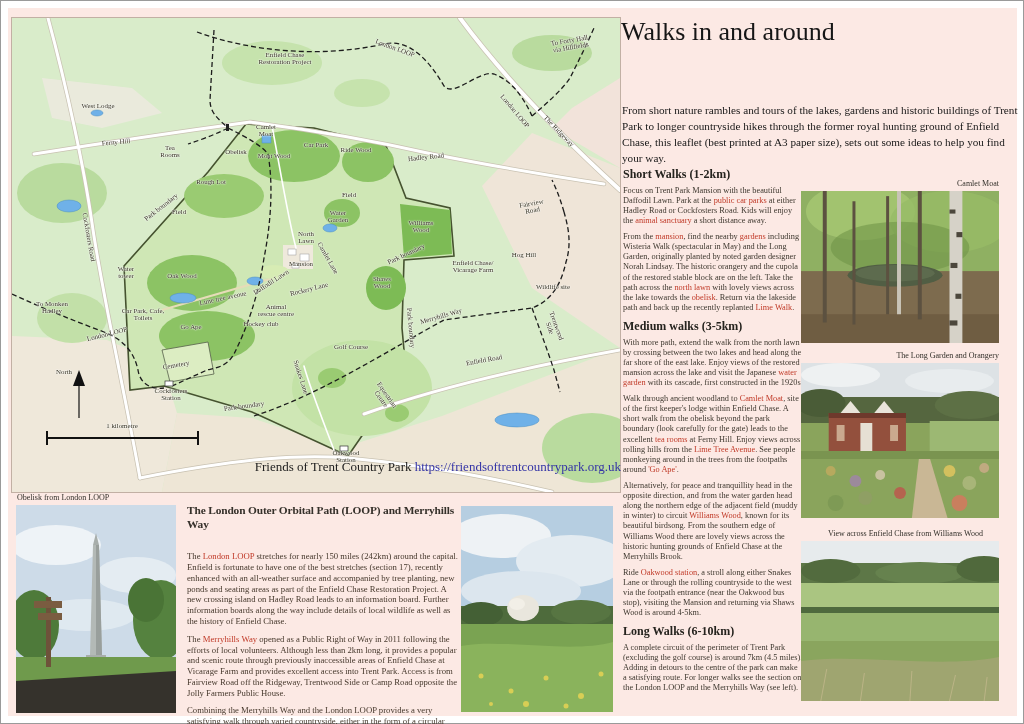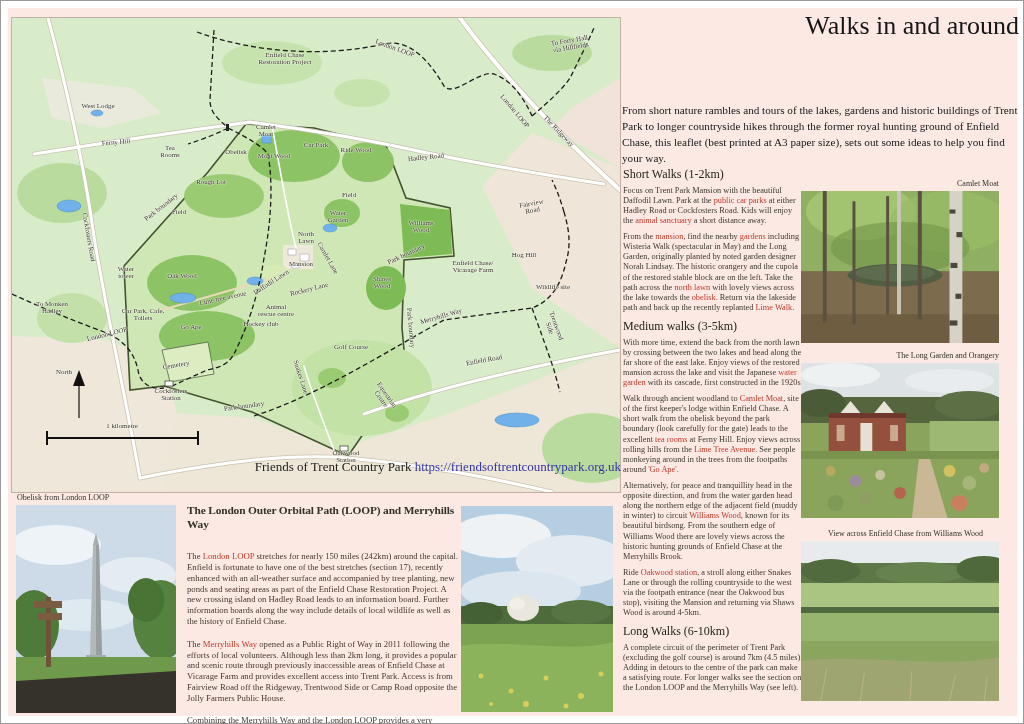--- a/index.html
+++ b/index.html
@@ -11,35 +11,35 @@
   
   .map-panel{position:absolute;left:10px;top:16px;width:608px;height:474px;background:#d9ecca;border:1px solid #c2b0a4;overflow:hidden}
   .map-panel svg{position:absolute;left:0;top:0;display:block}
   .map-labels{position:absolute;left:11px;top:17px;width:608px;height:474px;pointer-events:none;z-index:5}
   .maplabel{position:absolute;transform:translate(-50%,-50%);font-size:6.9px;line-height:1.08;color:#33301f;
             text-align:center;white-space:pre-line;text-shadow:0 0 2px #fff,0 0 2px #fff,0 0 1px #fff}
   .map-footer{position:absolute;left:200px;top:458px;width:420px;text-align:right;font-size:13px;color:#1d1d1d;z-index:6}
   .map-footer a{color:var(--blue);text-decoration:none}
 
   
-  .title{position:absolute;left:620px;top:12px;width:398px;text-align:right;color:#161616}
+  .title{position:absolute;left:620px;top:18px;width:398px;text-align:left;color:#161616}
   .t1{font-size:26px;line-height:1.02}
   .t2{font-size:31px;line-height:1.04;color:var(--green)}
   .t3{font-size:25px;line-height:1.05}
   .intro{position:absolute;left:621px;top:101px;width:396px;font-size:11.2px;line-height:1.44;color:#181818}
 
   
   .col{position:absolute;left:622px;top:163px;width:180px;font-size:8.3px;line-height:1.22;color:#3e382f}
   .col p{margin:0 0 6px}
-  .sec-h{font-size:12px;font-weight:normal;color:#25231e;margin:3px 0 4px}
+  .sec-h{font-size:12px;font-weight:bold;color:#25231e;margin:3px 0 4px}
   .red{color:var(--red)}
 
   
   .loopblock{position:absolute;left:186px;top:502px;width:273px;font-size:8.7px;line-height:1.24;color:#46392d}
-  .loopblock p{margin:12px 0 7px}
+  .loopblock p{margin:2px 0 7px}
   .loop-h{font-size:11.4px;font-weight:bold;color:#35302a;margin:0 0 20px;letter-spacing:-.15px}
 
   
   .photo{position:absolute;overflow:hidden;background:#ccc}
   .photo svg{display:block;width:100%;height:100%}
   .caption{position:absolute;font-size:8px;color:#33302a}
   .cap-r{text-align:right}
 </style>
 </head>
 <body>
@@ -239,21 +239,21 @@
   <div class="intro">From short nature rambles and tours of the lakes, gardens and historic buildings of Trent Park to longer countryside hikes through the former royal hunting ground of Enfield Chase, this leaflet (best printed at A3 paper size), sets out some ideas to help you find your way.</div>
 
   <div class="col">
     <div class="sec-h">Short Walks (1-2km)</div>
     <div>
         <p><span>Focus on Trent Park Mansion with the beautiful Daffodil Lawn. Park at the </span><span class="red">public car parks</span><span> at either Hadley Road or Cockfosters Road. Kids will enjoy the </span><span class="red">animal sanctuary</span><span> a short distance away.</span></p>
         <p><span>From the </span><span class="red">mansion</span><span>, find the nearby </span><span class="red">gardens</span><span> including Wisteria Walk (spectacular in May) and the Long Garden, originally planted by noted garden designer Norah Lindsay. The historic orangery and the cupola of the restored stable block are on the left. Take the path across the </span><span class="red">north lawn</span><span> with lovely views across the lake towards the </span><span class="red">obelisk</span><span>. Return via the lakeside path and back up the recently replanted </span><span class="red">Lime Walk</span><span>.</span></p>
       </div>
     <div class="sec-h">Medium walks (3-5km)</div>
     <div>
-        <p><span>With more time, extend the back from the north lawn by crossing between the two lakes and head along the far shore of the east lake. Enjoy views of the restored mansion across the lake and visit the Japanese </span><span class="red">water garden</span><span> with its cascade, first constructed in the 1920s.</span></p>
+        <p><span>With more path, extend the walk from the north lawn by crossing between the two lakes and head along the far shore of the east lake. Enjoy views of the restored mansion across the lake and visit the Japanese </span><span class="red">water garden</span><span> with its cascade, first constructed in the 1920s.</span></p>
         <p><span>Walk through ancient woodland to </span><span class="red">Camlet Moat</span><span>, site of the first keeper's lodge within Enfield Chase. A short walk from the obelisk beyond the park boundary (look carefully for the gate) leads to the excellent </span><span class="red">tea rooms</span><span> at Ferny Hill. Enjoy views across rolling hills from the </span><span class="red">Lime Tree Avenue</span><span>. See people monkeying around in the trees from the footpaths around </span><span class="red">'Go Ape'</span><span>.</span></p>
         <p><span>Alternatively, for peace and tranquillity head in the opposite direction, and from the water garden head along the northern edge of the adjacent field (muddy in winter) to circuit </span><span class="red">Williams Wood</span><span>, known for its beautiful birdsong. From the southern edge of Williams Wood there are lovely views across the historic hunting grounds of Enfield Chase at the Merryhills Brook.</span></p>
         <p><span>Ride </span><span class="red">Oakwood station</span><span>, a stroll along either Snakes Lane or through the rolling countryside to the west via the footpath entrance (near the Oakwood bus stop), visiting the Mansion and returning via Shaws Wood is around 4-5km.</span></p>
       </div>
     <div class="sec-h">Long Walks (6-10km)</div>
     <div>
         <p><span>A complete circuit of the perimeter of Trent Park (excluding the golf course) is around 7km (4.5 miles). Adding in detours to the centre of the park can make a satisfying route. For longer walks see the section on the London LOOP and the Merryhills Way (see left).</span></p>
       </div>
   </div>
 

